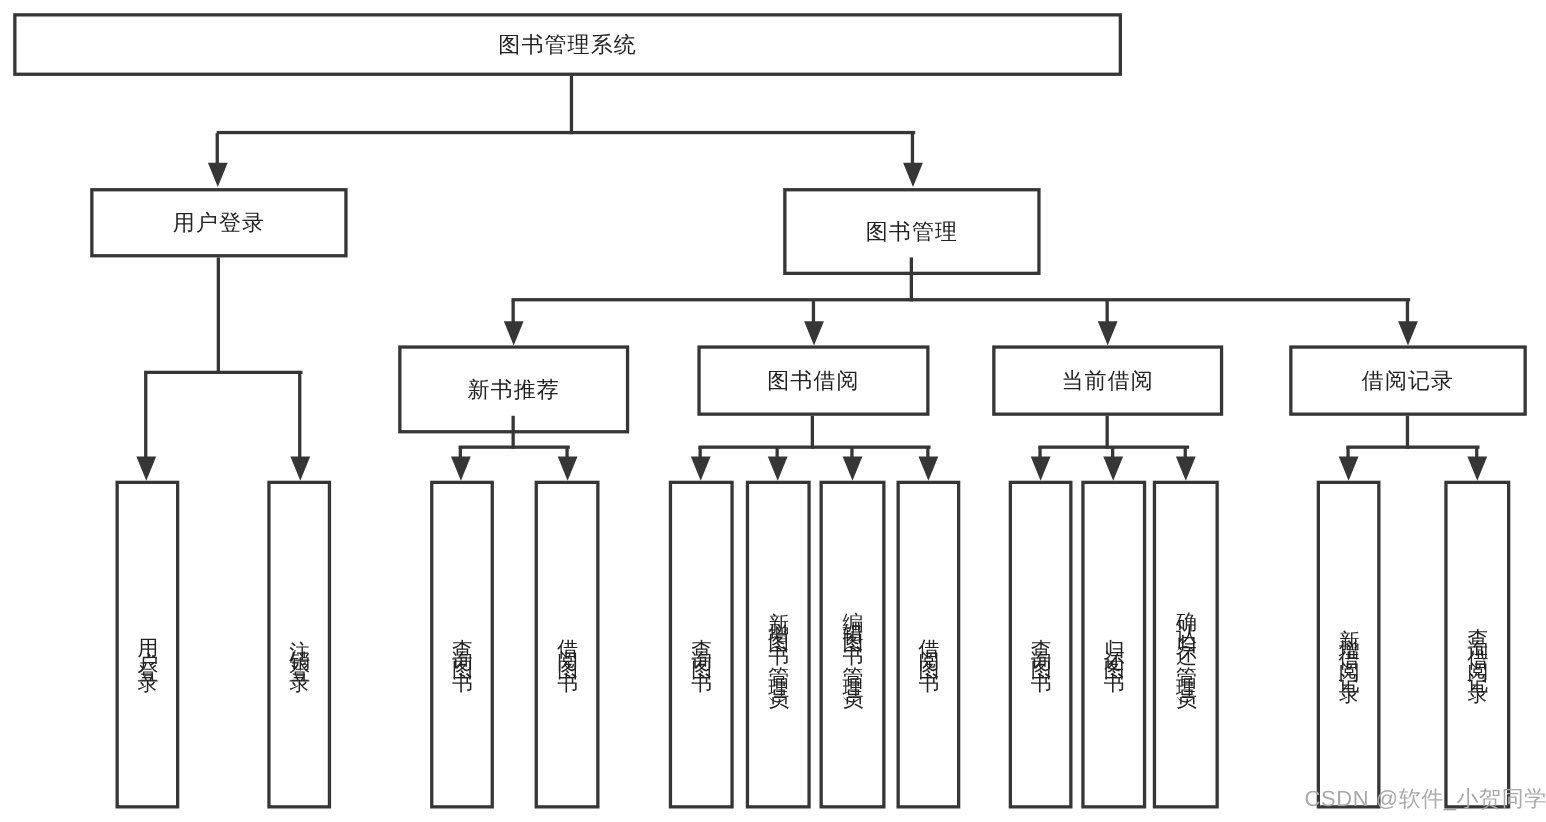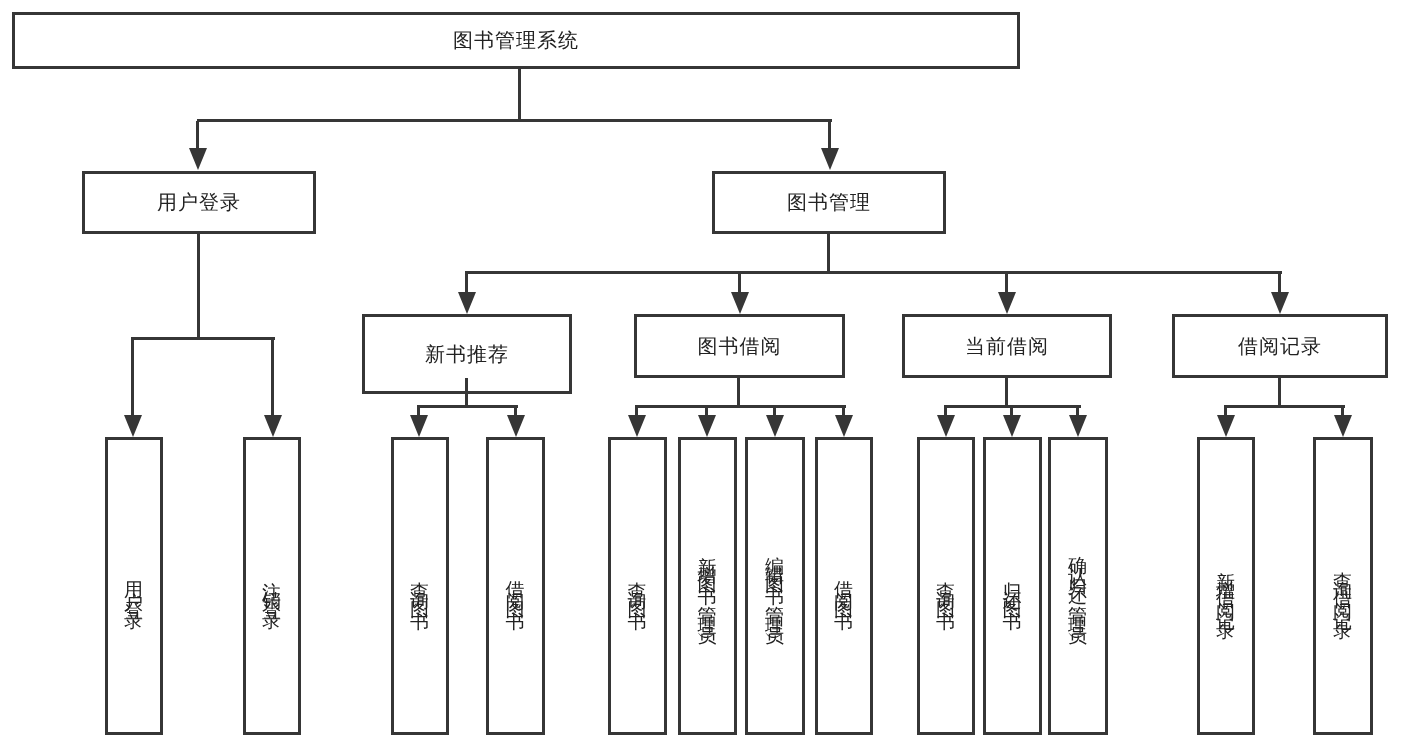--- a/index.html
+++ b/index.html
@@ -52,21 +52,21 @@
   </div>
 
   <div class="vline" style="left:518px;top:69px;height:53px;"></div>
   <div class="hline" style="left:197px;top:119px;width:635px;"></div>
   <div class="arrow" style="left:189px;top:121px;height:49px;"></div>
   <div class="arrow" style="left:821px;top:121px;height:49px;"></div>
 
   <div class="box h" style="left:82px;top:171px;width:234px;height:63px;">
     <span class="lbl">用户登录</span>
   </div>
-  <div class="box h" style="left:712px;top:171px;width:234px;height:63px;">
+  <div class="box h" style="left:712px;top:171px;width:234px;height:79px;">
     <span class="lbl">图书管理</span>
   </div>
 
   <div class="vline" style="left:197px;top:234px;height:106px;"></div>
   <div class="hline" style="left:131px;top:337px;width:144px;"></div>
   <div class="arrow" style="left:124px;top:339px;height:98px;"></div>
   <div class="arrow" style="left:264px;top:339px;height:98px;"></div>
 
   <div class="vline" style="left:827px;top:234px;height:40px;"></div>
   <div class="hline" style="left:465px;top:271px;width:817px;"></div>
@@ -148,14 +148,15 @@
     <span class="lbl">确认归还（管理员）</span>
   </div>
 
   <div class="box leaf" style="left:1197px;">
     <span class="lbl">新增借阅记录</span>
   </div>
   <div class="box leaf" style="left:1313px;width:60px;">
     <span class="lbl">查询借阅记录</span>
   </div>
 
+  <div class="watermark">CSDN @软件_小贺同学</div>
 
 </div>
 
 </body></html>

